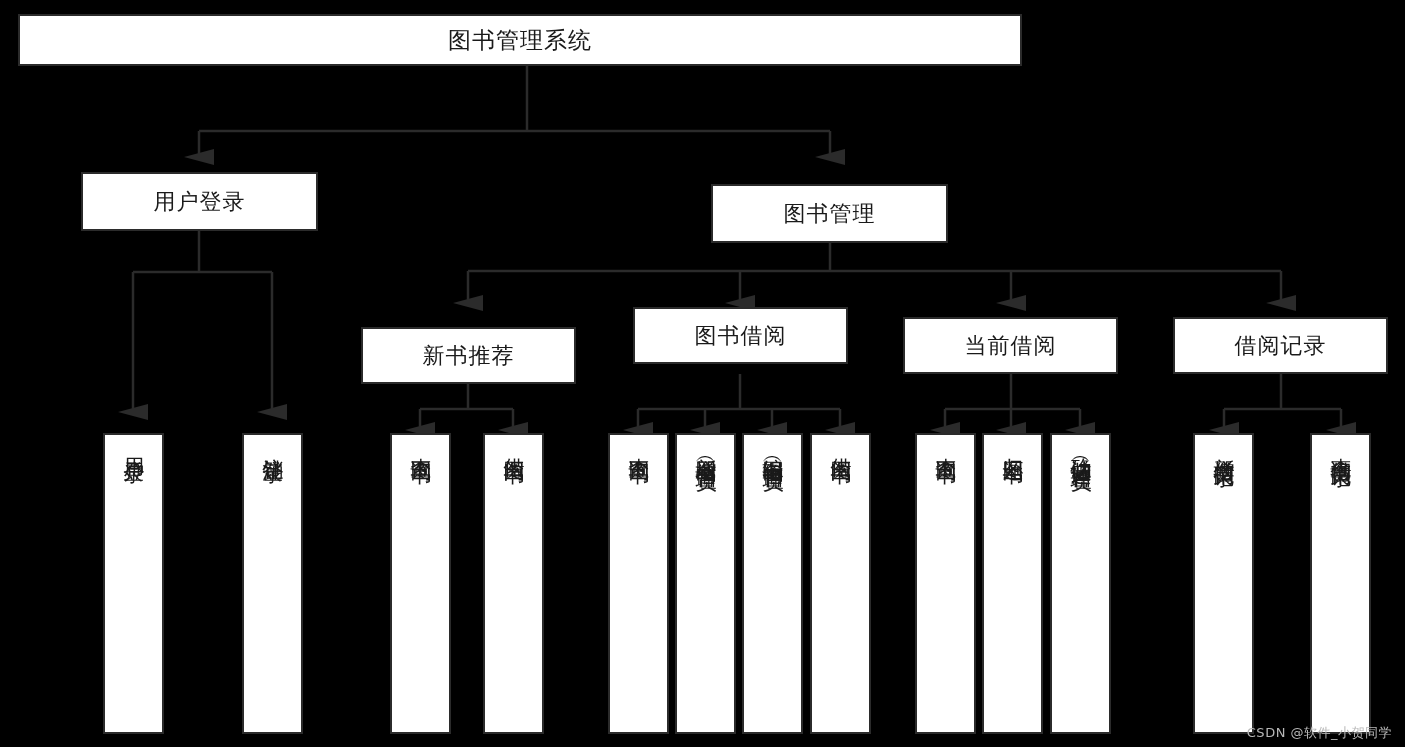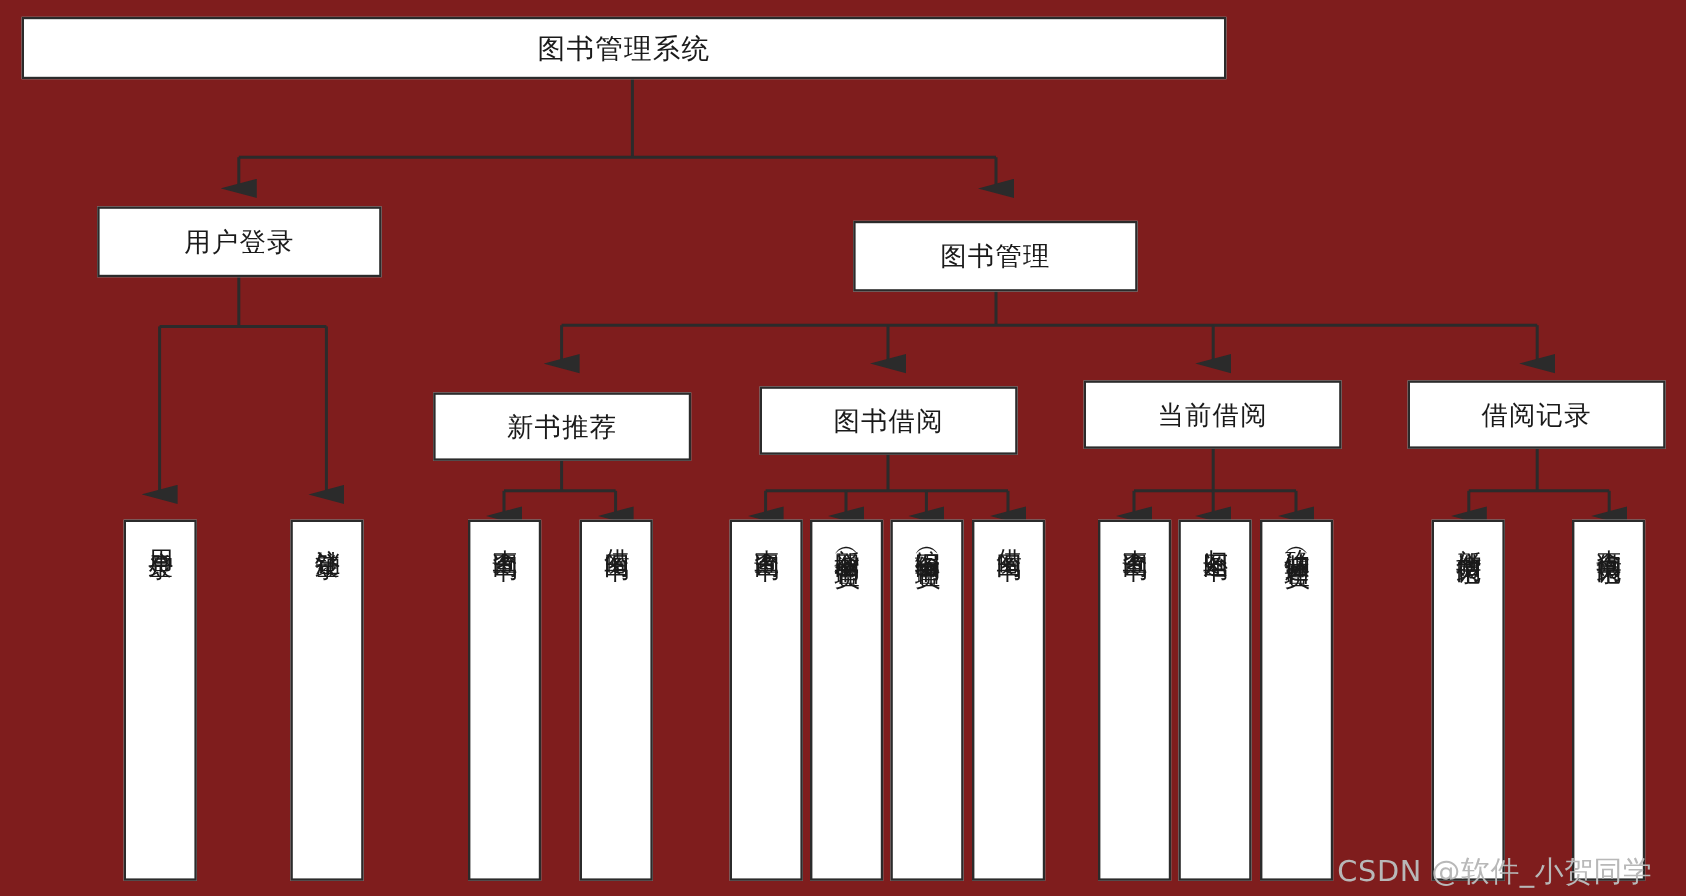--- a/index.html
+++ b/index.html
@@ -7,21 +7,21 @@
     padding: 0;
     background: #ffffff;
   }
   body {
     font-family: "DejaVu Sans", "Liberation Sans", sans-serif;
   }
   #canvas {
     position: relative;
     width: 1405px;
     height: 747px;
-    background: #7f1d1d;
+    background: #000000;
     overflow: hidden;
   }
   svg.wires {
     position: absolute;
     left: 0;
     top: 0;
     width: 1405px;
     height: 747px;
     pointer-events: none;
   }
@@ -54,23 +54,23 @@
     letter-spacing: 2px;
     line-height: 1;
     white-space: nowrap;
   }
   .hlabel {
     white-space: nowrap;
     letter-spacing: 1px;
   }
   .watermark {
     position: absolute;
-    right: 28px;
+    right: 13px;
     bottom: 5px;
-    font-size: 24px;
+    font-size: 13px;
     color: #b8b8b8;
     letter-spacing: 0.5px;
     z-index: 3;
     white-space: nowrap;
   }
 </style>
 </head>
 <body>
 
 <div id="canvas">
@@ -134,21 +134,21 @@
   </div>
 
   <div class="node branch" style="left:711px; top:184px; width:237px; height:59px;">
     <span class="hlabel">图书管理</span>
   </div>
 
   <div class="node branch" style="left:361px; top:327px; width:215px; height:57px;">
     <span class="hlabel">新书推荐</span>
   </div>
 
-  <div class="node branch" style="left:633px; top:322px; width:215px; height:57px;">
+  <div class="node branch" style="left:633px; top:307px; width:215px; height:57px;">
     <span class="hlabel">图书借阅</span>
   </div>
 
   <div class="node branch" style="left:903px; top:317px; width:215px; height:57px;">
     <span class="hlabel">当前借阅</span>
   </div>
 
   <div class="node branch" style="left:1173px; top:317px; width:215px; height:57px;">
     <span class="hlabel">借阅记录</span>
   </div>

